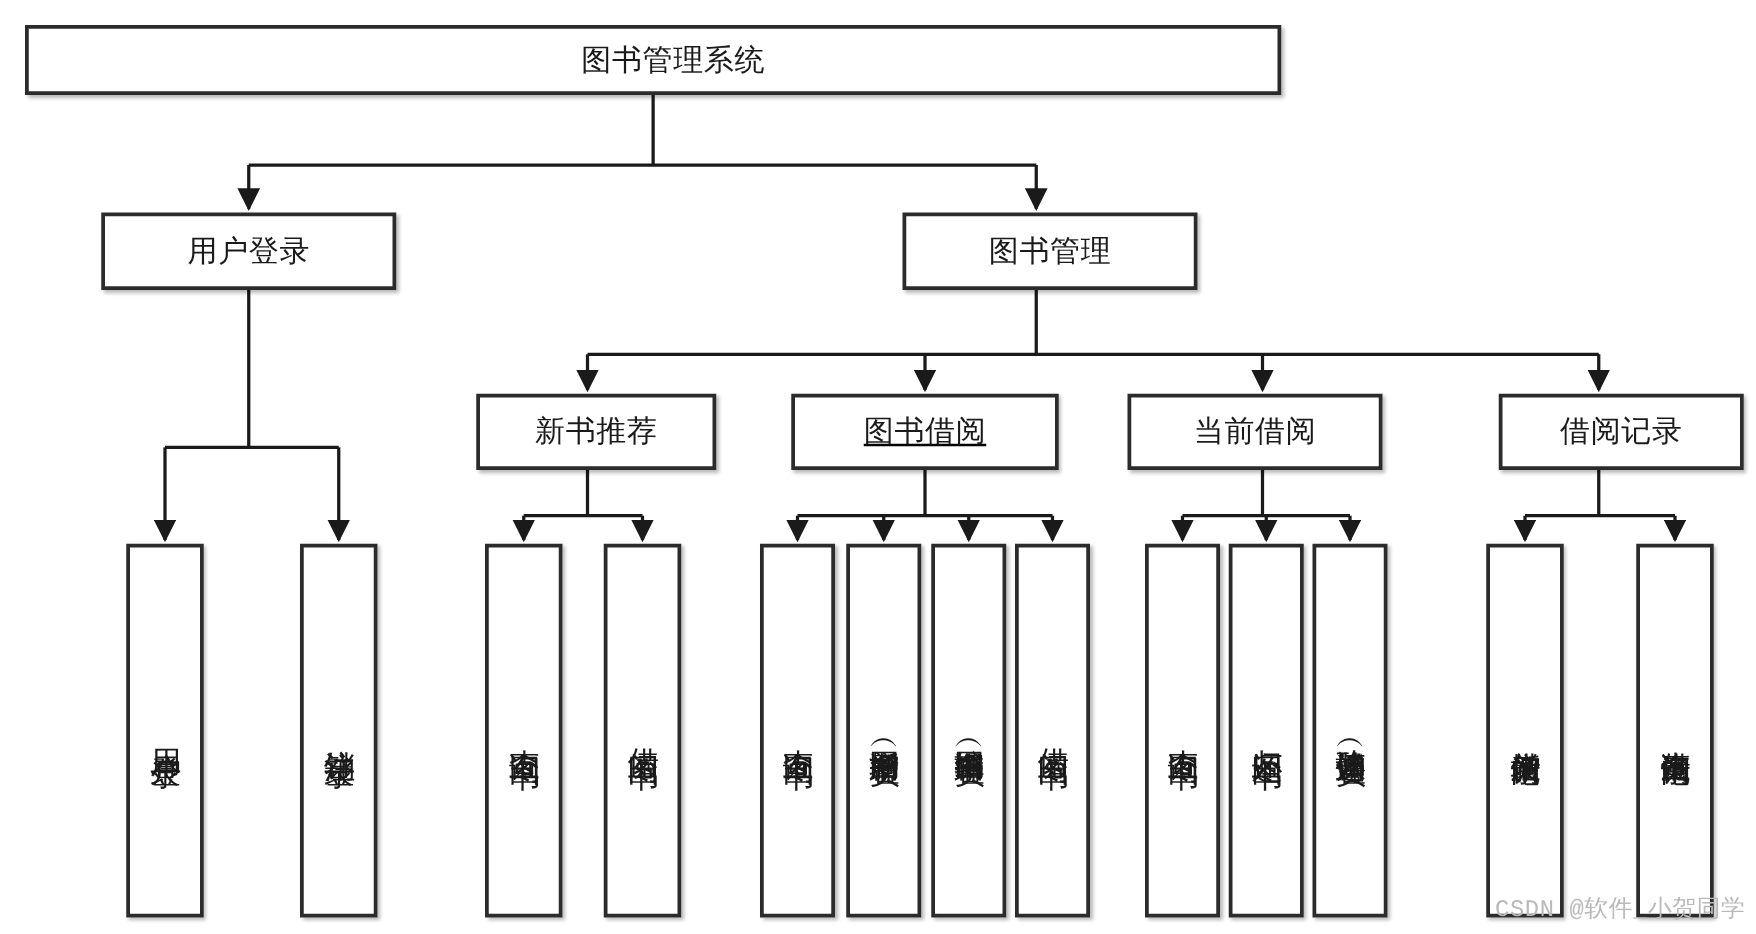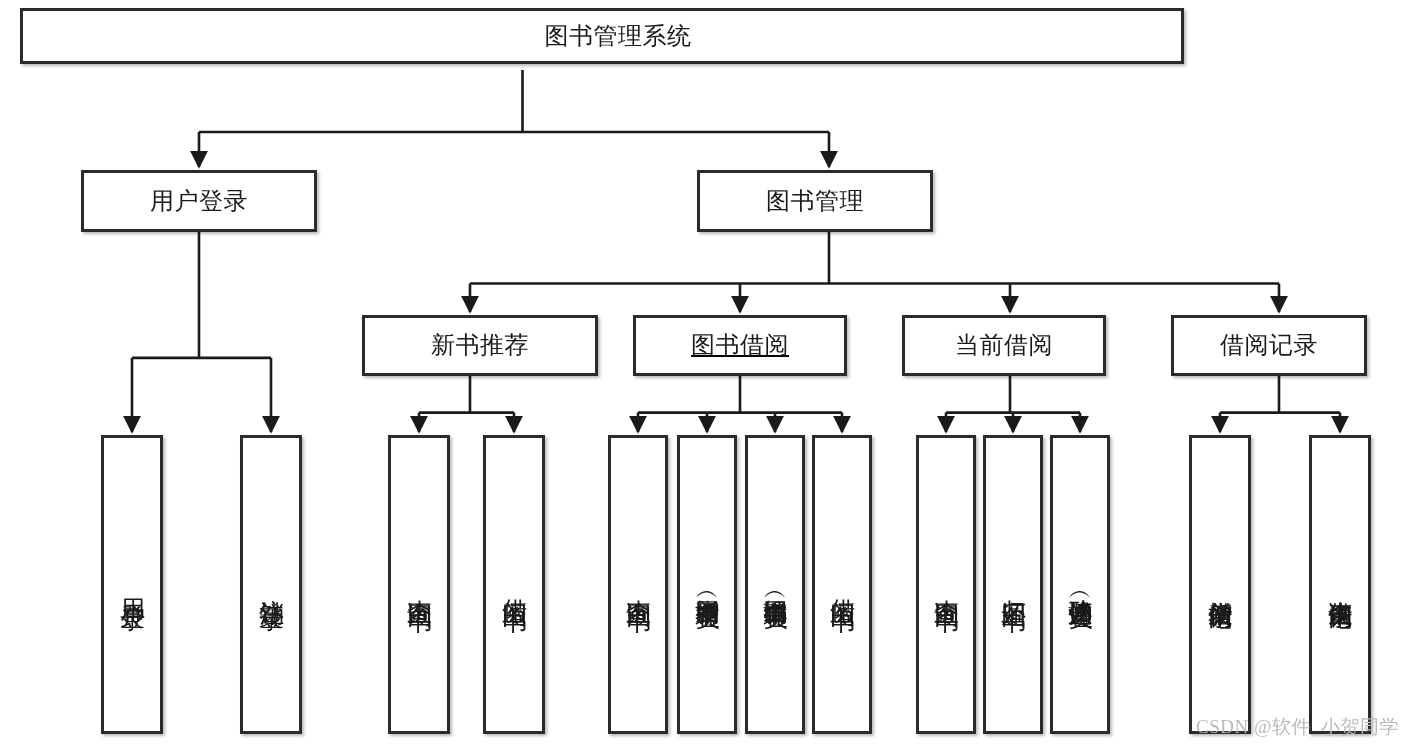--- a/index.html
+++ b/index.html
@@ -60,21 +60,21 @@
   .node.vert.small .label {
     font-size: 24px;
     letter-spacing: 1px;
   }
   .watermark {
     position: absolute;
     color: #b9b9b9;
     font-size: 19px;
     white-space: nowrap;
     letter-spacing: 0.5px;
-    font-family: Liberation Serif, serif;
+    font-family: Liberation Mono, monospace;
   }
 </style>
 </head>
 <body>
 
 <div id="canvas">
 
   <svg class="edges" viewBox="0 0 1405 747" xmlns="http://www.w3.org/2000/svg">
     <defs>
       <marker id="arrow" viewBox="0 0 10 10" refX="9" refY="5" markerWidth="7" markerHeight="7" orient="auto-start-reverse">
@@ -112,39 +112,39 @@
         <path d="M 1013 412.58 L 1013 432" marker-end="url(#arrow)"></path>
         <path d="M 1080 412.58 L 1080 432" marker-end="url(#arrow)"></path>
         <path d="M 1279 376 L 1279 412.58"></path>
         <path d="M 1220 412.58 L 1340 412.58"></path>
         <path d="M 1220 412.58 L 1220 432" marker-end="url(#arrow)"></path>
         <path d="M 1340 412.58 L 1340 432" marker-end="url(#arrow)"></path>
       </g>
   </svg>
 
   <div id="node-layer">
-      <div class="node horiz" style="left: 20px; top: 8px; width: 1164px; height: 56px; padding-left: 32px;">
+      <div class="node horiz" style="left: 20px; top: 20px; width: 1005px; height: 56px; padding-left: 32px;">
         <span class="label">图书管理系统</span>
       </div>
       <div class="node horiz" style="left: 81px; top: 170px; width: 236px; height: 62px;">
         <span class="label">用户登录</span>
       </div>
-      <div class="node horiz" style="left: 697px; top: 170px; width: 236px; height: 62px;">
+      <div class="node horiz" style="left: 722px; top: 170px; width: 236px; height: 62px;">
         <span class="label">图书管理</span>
       </div>
-      <div class="node horiz" style="left: 362px; top: 315px; width: 236px; height: 61px; align-items: center;">
+      <div class="node horiz" style="left: 381px; top: 315px; width: 192px; height: 61px; align-items: center;">
         <span class="label">新书推荐</span>
       </div>
       <div class="node horiz" style="left: 633px; top: 315px; width: 214px; height: 61px; text-decoration: underline;">
         <span class="label">图书借阅</span>
       </div>
       <div class="node horiz" style="left: 902px; top: 315px; width: 204px; height: 61px;">
         <span class="label">当前借阅</span>
       </div>
-      <div class="node horiz" style="left: 1171px; top: 315px; width: 196px; height: 61px; justify-content: center;">
+      <div class="node horiz" style="left: 1199px; top: 315px; width: 196px; height: 61px; justify-content: center;">
         <span class="label">借阅记录</span>
       </div>
       <div class="node vert" style="left: 101px; top: 435px; width: 62px; height: 299px;">
         <span class="label">用户登录</span>
       </div>
       <div class="node vert" style="left: 240px; top: 435px; width: 62px; height: 299px;">
         <span class="label">注销登录</span>
       </div>
       <div class="node vert" style="left: 388px; top: 435px; width: 62px; height: 299px;">
         <span class="label">查询图书</span>

